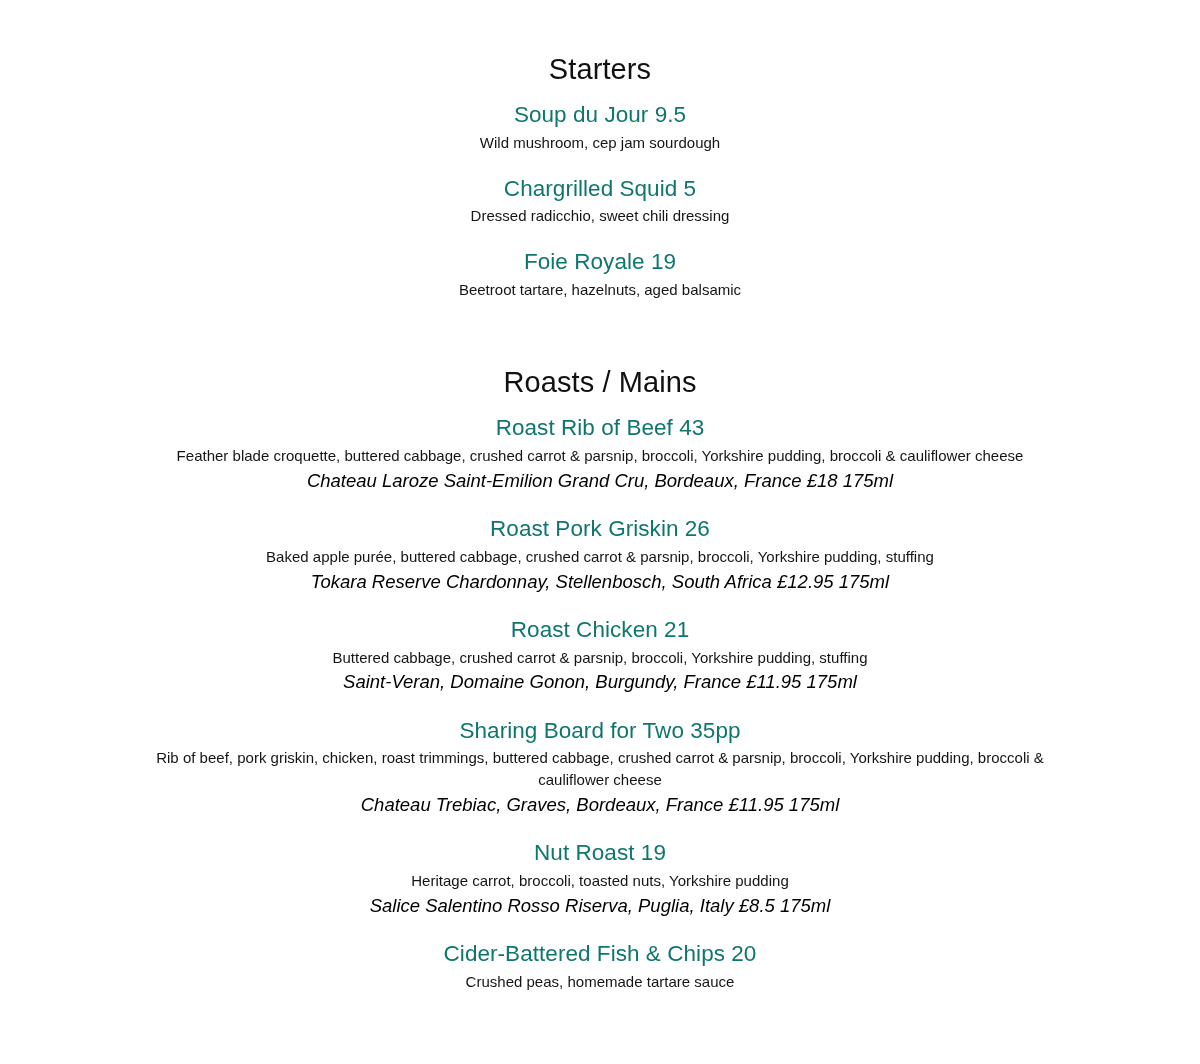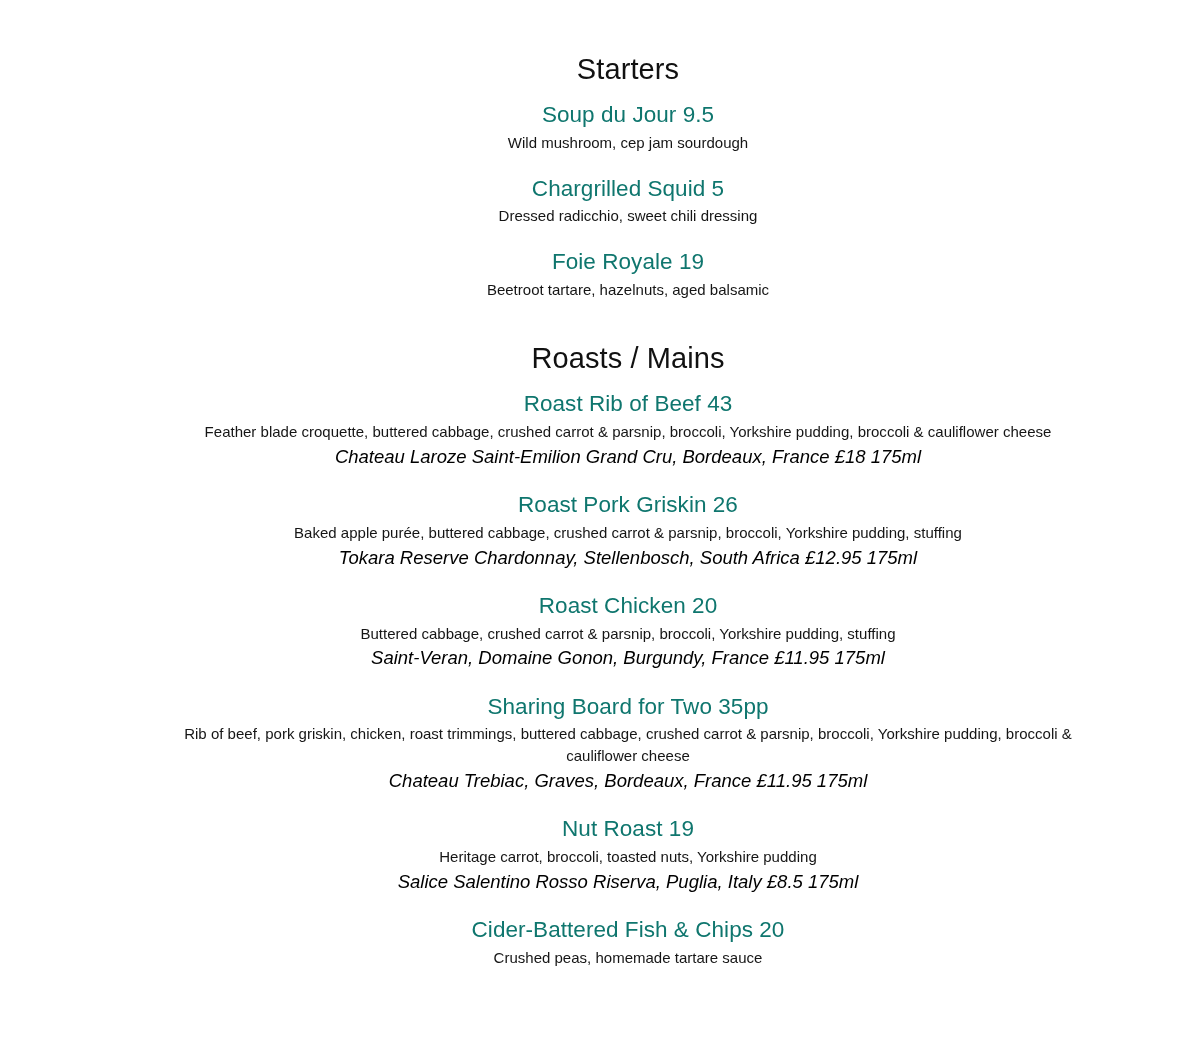--- a/index.html
+++ b/index.html
@@ -1,16 +1,16 @@
 <!DOCTYPE html>
 <html><head>
 <meta charset="utf-8">
 <title>Menu</title>
 <style>
-  * { box-sizing: border-box; padding-left: 28px; }
+  * { box-sizing: border-box; }
 
   html, body {
     margin: 0;
     padding: 0;
     background: #ffffff;
   }
 
   body {
     width: 1200px;
     min-height: 1064px;
@@ -21,21 +21,21 @@
 
   .menu {
     width: 1200px;
     padding: 52px 0 0 0;
     margin: 0 auto;
     text-align: center;
   }
 
   
   .section { width: 100%; }
-  .section + .section { margin-top: 40px; }
+  .section + .section { margin-top: 64px; }
 
   .section-heading {
     font-size: 29px;
     font-weight: 400;
     line-height: 1.18;
     letter-spacing: 0.1px;
     color: #111111;
     margin: 0 0 14px 0;
   }
 
@@ -101,21 +101,21 @@
         <h3 class="item-title">Roast Rib of Beef 43</h3>
         <p class="item-desc">Feather blade croquette, buttered cabbage, crushed carrot &amp; parsnip, broccoli, Yorkshire pudding, broccoli &amp; cauliflower cheese</p>
         <p class="item-wine">Chateau Laroze Saint-Emilion Grand Cru, Bordeaux, France £18 175ml</p>
       </article>
       <article class="item">
         <h3 class="item-title">Roast Pork Griskin 26</h3>
         <p class="item-desc">Baked apple purée, buttered cabbage, crushed carrot &amp; parsnip, broccoli, Yorkshire pudding, stuffing</p>
         <p class="item-wine">Tokara Reserve Chardonnay, Stellenbosch, South Africa £12.95 175ml</p>
       </article>
       <article class="item">
-        <h3 class="item-title">Roast Chicken 20</h3>
+        <h3 class="item-title">Roast Chicken 21</h3>
         <p class="item-desc">Buttered cabbage, crushed carrot &amp; parsnip, broccoli, Yorkshire pudding, stuffing</p>
         <p class="item-wine">Saint-Veran, Domaine Gonon, Burgundy, France £11.95 175ml</p>
       </article>
       <article class="item">
         <h3 class="item-title">Sharing Board for Two 35pp</h3>
         <p class="item-desc">Rib of beef, pork griskin, chicken, roast trimmings, buttered cabbage, crushed carrot &amp; parsnip, broccoli, Yorkshire pudding, broccoli &amp; cauliflower cheese</p>
         <p class="item-wine">Chateau Trebiac, Graves, Bordeaux, France £11.95 175ml</p>
       </article>
       <article class="item">
         <h3 class="item-title">Nut Roast 19</h3>

